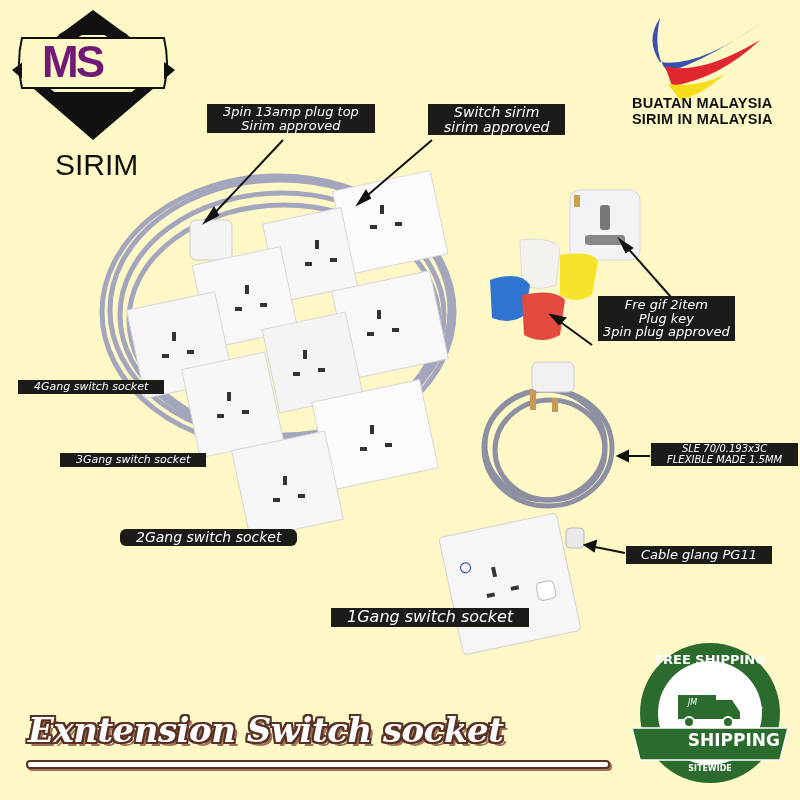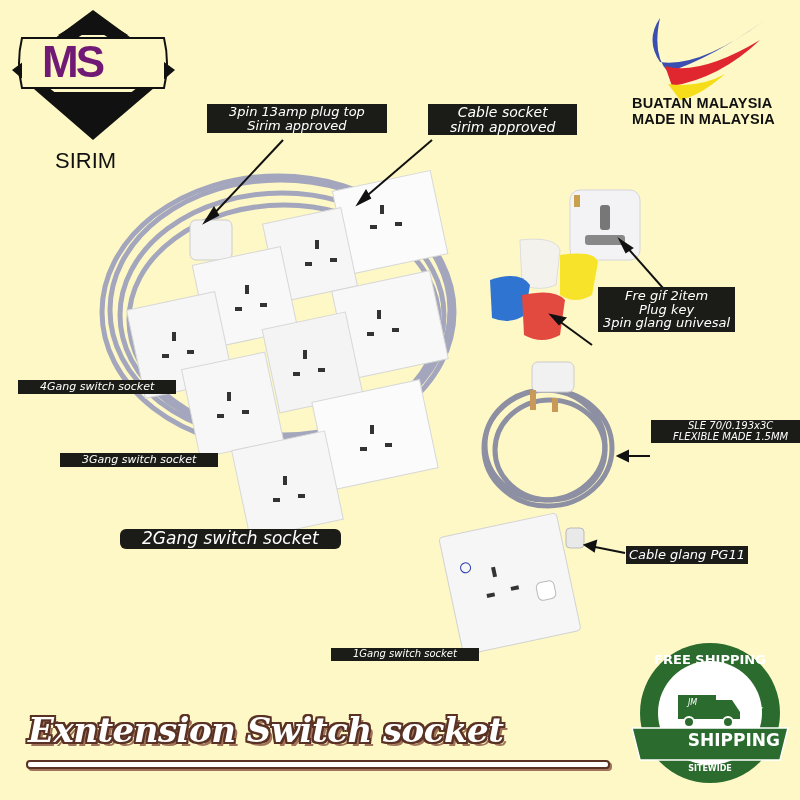--- a/index.html
+++ b/index.html
@@ -1,19 +1,19 @@
 <!DOCTYPE html>
 <html><head>
 <meta charset="utf-8">
 <style>
   html, body { margin:0; padding:0; }
   body { width:800px; height:800px; background:#fdf8c6; position:relative; overflow:hidden; font-family:"DejaVu Sans", sans-serif; }
   .abs { position:absolute; }
-  .label { position:absolute; background:#1b1b17; color:#fff; font-style:italic; font-family:"DejaVu Sans", sans-serif; padding:1px 22px; line-height:1.05; text-align:center; white-space:nowrap; }
-  .sirim-text { font-family:"Liberation Sans", sans-serif; font-size:22px; color:#111; }
+  .label { position:absolute; background:#1b1b17; color:#fff; font-style:italic; font-family:"DejaVu Sans", sans-serif; padding:1px 16px; line-height:1.05; text-align:center; white-space:nowrap; }
+  .sirim-text { font-family:"Liberation Sans", sans-serif; font-size:30px; color:#111; }
   .made-text { font-family:"Liberation Sans", sans-serif; font-weight:bold; font-size:14.5px; color:#111; line-height:1.1; letter-spacing:0.2px; }
   .title { font-family:"DejaVu Serif", serif; font-weight:bold; font-style:italic; font-size:34px; color:#fff; letter-spacing:-0.5px;
     text-shadow: -2px -2px 0 #5a3224, 2px -2px 0 #5a3224, -2px 2px 0 #5a3224, 2px 2px 0 #5a3224, 0 -2px 0 #5a3224, 0 2px 0 #5a3224, -2px 0 0 #5a3224, 2px 0 0 #5a3224, 4px 4px 0 #a0735a; }
   .title-bar { position:absolute; left:26px; top:760px; width:580px; height:5px; background:#fff; border:2px solid #5a3224; border-radius:4px; box-shadow:2px 2px 0 #a0735a; }
   svg { position:absolute; left:0; top:0; }
 </style>
 </head>
 <body>
 
 <svg width="800" height="800" viewBox="0 0 800 800" style="pointer-events:none">
@@ -141,46 +141,46 @@
     <text x="658" y="712" fill="#fff" font-size="10">★</text>
     <text x="755" y="712" fill="#fff" font-size="10">★</text>
   </g>
 </svg>
 
 <div class="abs sirim-text" style="left:55px; top:148px;">SIRIM</div>
 <div class="abs" style="left:42px; top:37px; font-family:'Liberation Sans',sans-serif; font-weight:bold; font-size:44px; color:#701a75; letter-spacing:-3px;">MS</div>
 
 <div class="abs made-text" style="left:632px; top:96px;">
   <div>BUATAN MALAYSIA</div>
-  <div>MADE IN MALAYSIA</div>
+  <div>SIRIM IN MALAYSIA</div>
 </div>
 
 <div class="label" style="left:207px; top:104px; font-size:13px;">
   <div>3pin 13amp plug top</div>
   <div>Sirim approved</div>
 </div>
 <div class="label" style="left:428px; top:104px; font-size:14px;">
-  <div>Cable socket</div>
+  <div>Switch sirim</div>
   <div>sirim approved</div>
 </div>
-<div class="label" style="left:598px; top:287px; font-size:13px; padding:2px 5px;">
+<div class="label" style="left:598px; top:296px; font-size:13px; padding:2px 5px;">
   <div>Fre gif 2item</div>
   <div>Plug key</div>
-  <div>3pin glang univesal</div>
+  <div>3pin plug approved</div>
 </div>
-<div class="label" style="left:651px; top:420px; font-size:10px;">
+<div class="label" style="left:651px; top:443px; font-size:10px;">
   <div>SLE 70/0.193x3C</div>
   <div>FLEXIBLE MADE 1.5MM</div>
 </div>
-<div class="label" style="left:626px; top:546px; font-size:13px; padding:2px 3px;">Cable glang PG11</div>
+<div class="label" style="left:626px; top:546px; font-size:13px; padding:2px 15px;">Cable glang PG11</div>
 
 <div class="label" style="left:18px; top:380px; font-size:11px;">4Gang switch socket</div>
 <div class="label" style="left:60px; top:453px; font-size:11px;">3Gang switch socket</div>
-<div class="label" style="left:120px; top:529px; font-size:17px;border-radius:6px;">2Gang switch socket</div>
-<div class="label" style="left:331px; top:648px; font-size:10px;">1Gang switch socket</div>
+<div class="label" style="left:120px; top:529px; font-size:14px;border-radius:6px;">2Gang switch socket</div>
+<div class="label" style="left:331px; top:608px; font-size:16px;">1Gang switch socket</div>
 
 <div class="abs" style="left:650px; top:652px; width:120px; text-align:center; color:#fff; font-weight:bold; font-size:13px;">FREE SHIPPING</div>
 <div class="abs" style="left:640px; top:730px; width:140px; text-align:right; color:#fff; font-weight:bold; font-size:17px;">SHIPPING</div>
 <div class="abs" style="left:660px; top:764px; width:100px; text-align:center; color:#fff; font-weight:bold; font-size:8px;">SITEWIDE</div>
 <div class="abs" style="left:688px; top:698px; font-size:8px; color:#fff; font-style:italic;">JM</div>
 
 <div class="abs title" style="left:28px; top:710px;">Exntension Switch socket</div>
 <div class="title-bar"></div>
 
 </body></html>

